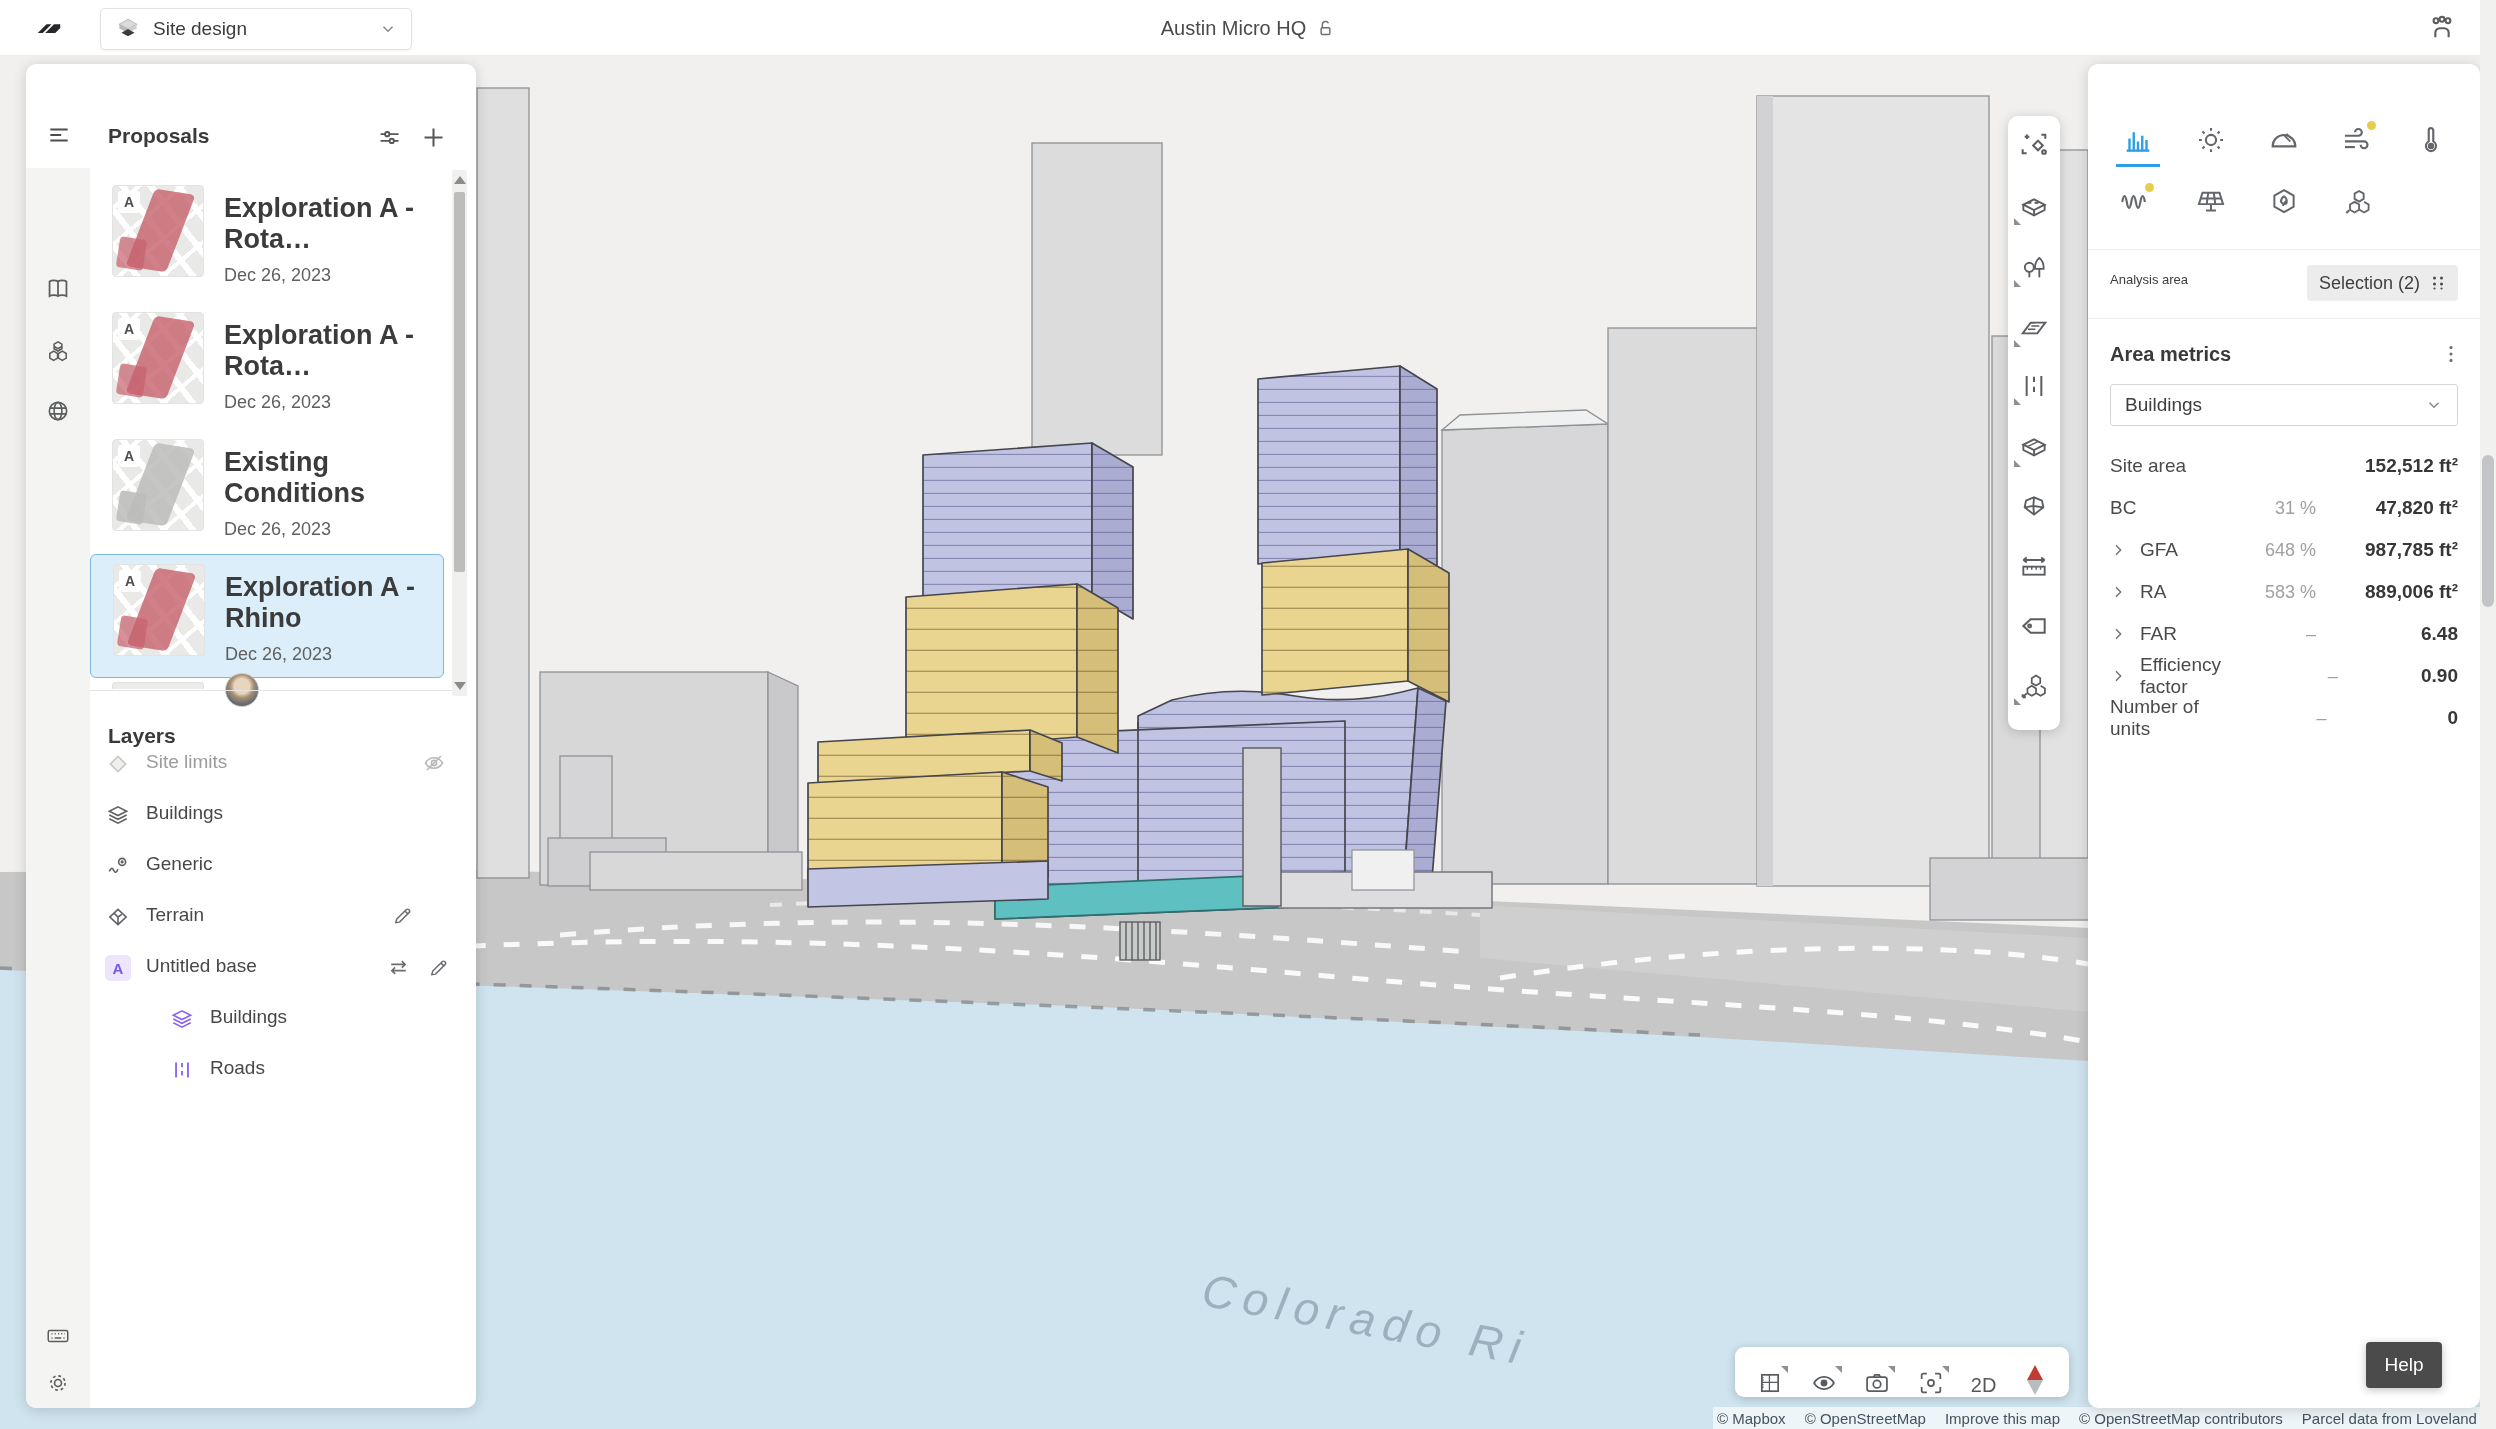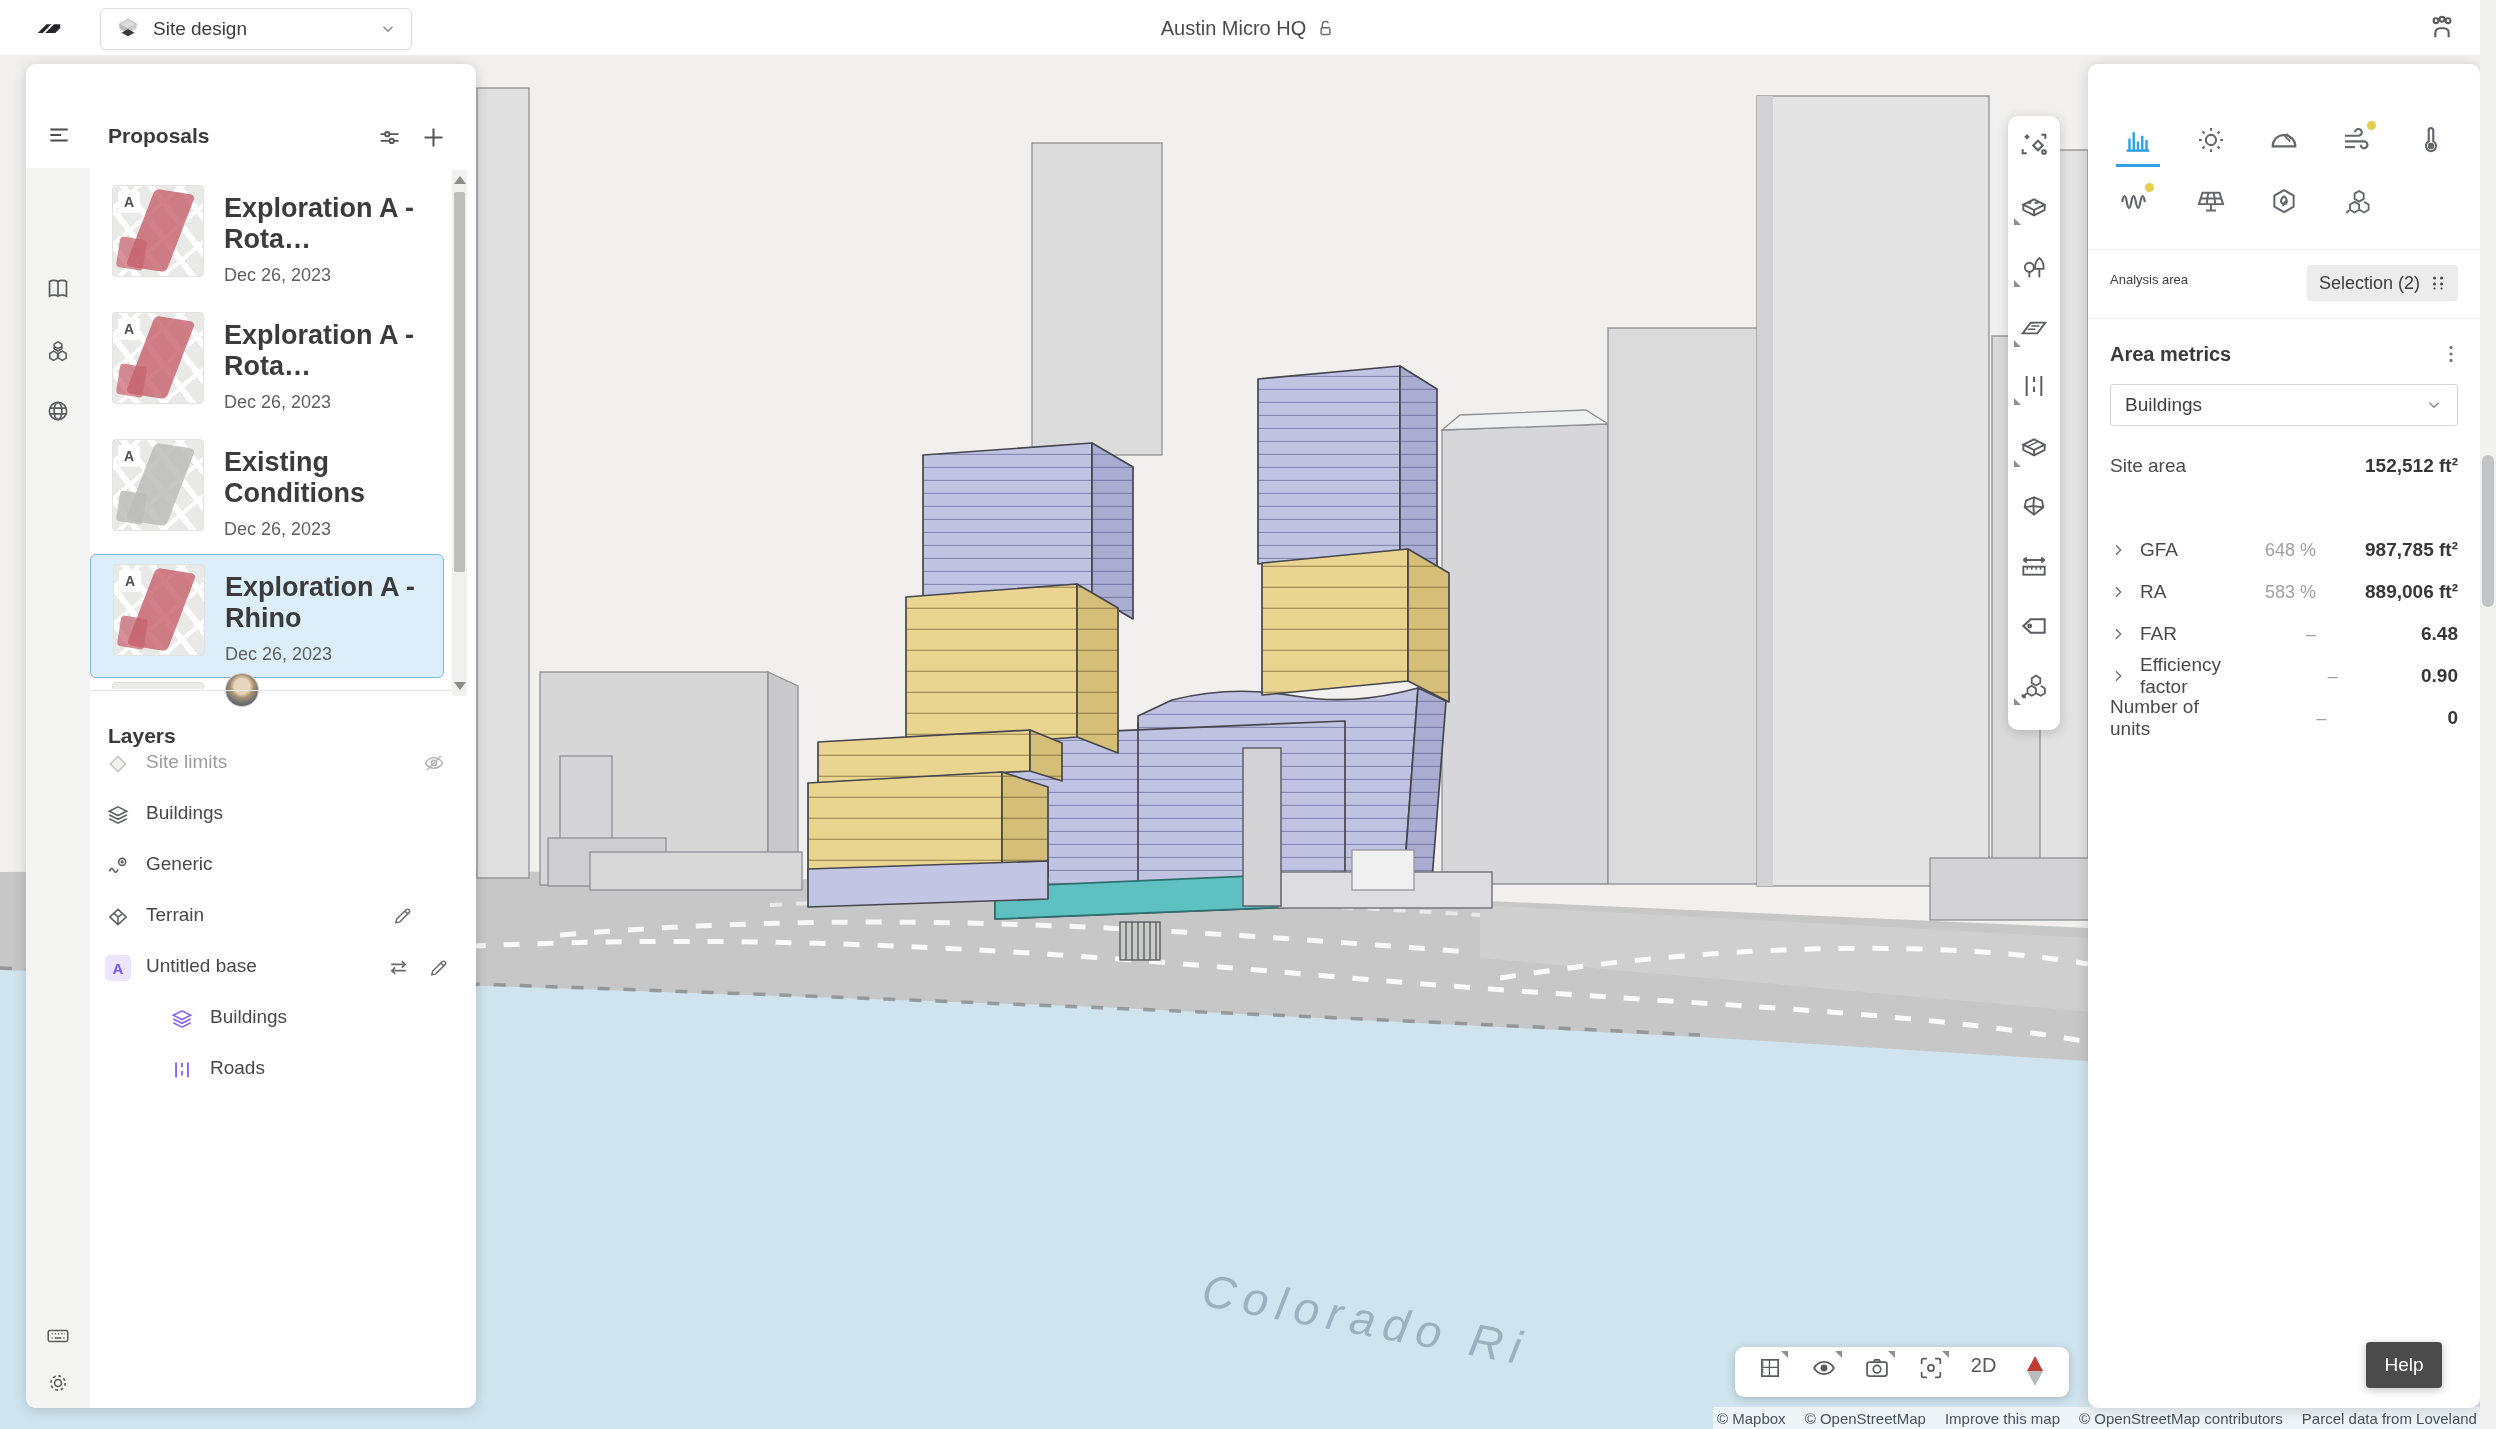--- a/index.html
+++ b/index.html
@@ -51,21 +51,21 @@
 .mrow{position:absolute;left:0;width:392px;height:42px;display:flex;align-items:center;padding:0 22px;font-size:19px;color:#4a4a4a}
 .mrow .chv{width:30px;color:#707070;flex:0 0 auto;cursor:pointer;display:flex}
 .mrow .pct{margin-left:auto;width:100px;text-align:right;color:#a0a0a0;font-size:18px}
 .mrow .val{width:142px;text-align:right;color:#373737;font-weight:700;font-size:19px}
 
 #vtools{left:2008px;top:116px;width:52px;height:614px;background:#fff;border-radius:10px;box-shadow:0 2px 12px rgba(0,0,0,.18);z-index:30}
 .vtool{position:absolute;left:10px;width:32px;height:32px;color:#5b5d61;cursor:pointer}
 .subtri{position:absolute;left:-4px;bottom:-3px;width:0;height:0;border-bottom:7px solid #8f9092;border-right:7px solid transparent}
 .subtri-tr{position:absolute;right:-4px;top:-3px;width:0;height:0;border-top:7px solid #8f9092;border-left:7px solid transparent}
 
-#btools{left:1735px;top:1347px;width:334px;height:50px;background:#fff;border-radius:9px;box-shadow:0 2px 10px rgba(0,0,0,.2);display:flex;align-items:flex-start;justify-content:space-around;padding:7px 8px;z-index:30}
+#btools{left:1735px;top:1347px;width:334px;height:50px;background:#fff;border-radius:9px;box-shadow:0 2px 10px rgba(0,0,0,.2);display:flex;align-items:flex-end;justify-content:space-around;padding:0 8px;z-index:30}
 .btool{width:28px;height:28px;color:#5a5d60;cursor:pointer;position:relative}
 #mode2d{font-size:20px;color:#56585b;cursor:pointer}
 #help-btn{left:2366px;top:1342px;width:76px;height:46px;background:#4b4b4b;color:#fff;border-radius:4px;display:flex;align-items:center;justify-content:center;font-size:19px;cursor:pointer;z-index:31;box-shadow:0 2px 8px rgba(0,0,0,.25)}
 #attrib{left:1713px;top:1407px;width:768px;height:22px;background:rgba(255,255,255,.62);display:flex;align-items:center;justify-content:space-between;padding:0 4px;font-size:15px;color:#46525c;z-index:29;white-space:nowrap}
 #attrib span{cursor:pointer}
 
 #pg-sb{left:2480px;top:0;width:16px;height:1429px;background:#f1f1f0;z-index:50}
 #pg-sb .th{position:absolute;left:2px;top:455px;width:12px;height:152px;background:#c3c4c5;border-radius:6px}
 </style>
 </head>
@@ -558,20 +558,25 @@
     <svg style="margin-left:auto" width="18" height="18" viewBox="0 0 24 24">
         <path d="M6 9 L12 15 L18 9" fill="none" stroke="#8a8a8a" stroke-width="2"></path>
       </svg>
   </div>
 
   <div class="mrow" style="top:381px">
     <span>Site area</span>
     <span class="pct"></span>
     <span class="val">152,512 ft²</span>
   </div>
+  <div class="mrow" style="top:423px">
+    <span>BC</span>
+    <span class="pct">31 %</span>
+    <span class="val">47,820 ft²</span>
+  </div>
   <div class="mrow" style="top:465px">
     <span class="chv">
         <svg width="16" height="16" viewBox="0 0 24 24">
           <path d="M9 5 L16 12 L9 19" fill="none" stroke="#6e6e6e" stroke-width="2"></path>
         </svg>
       </span>
     <span>GFA</span>
     <span class="pct">648 %</span>
     <span class="val">987,785 ft²</span>
   </div>

